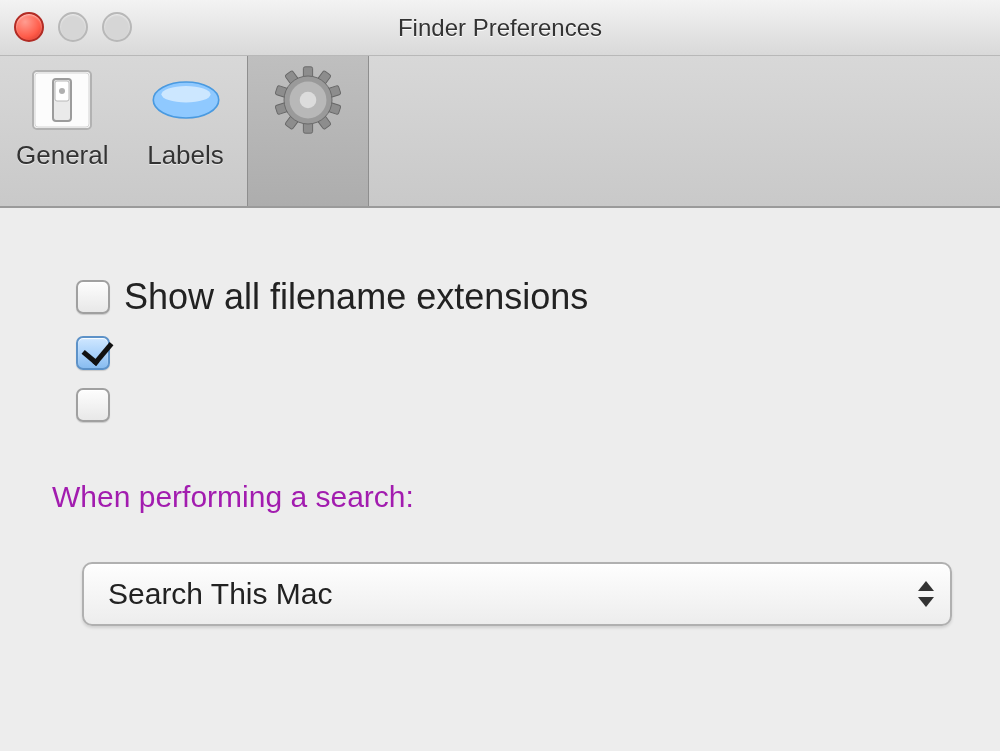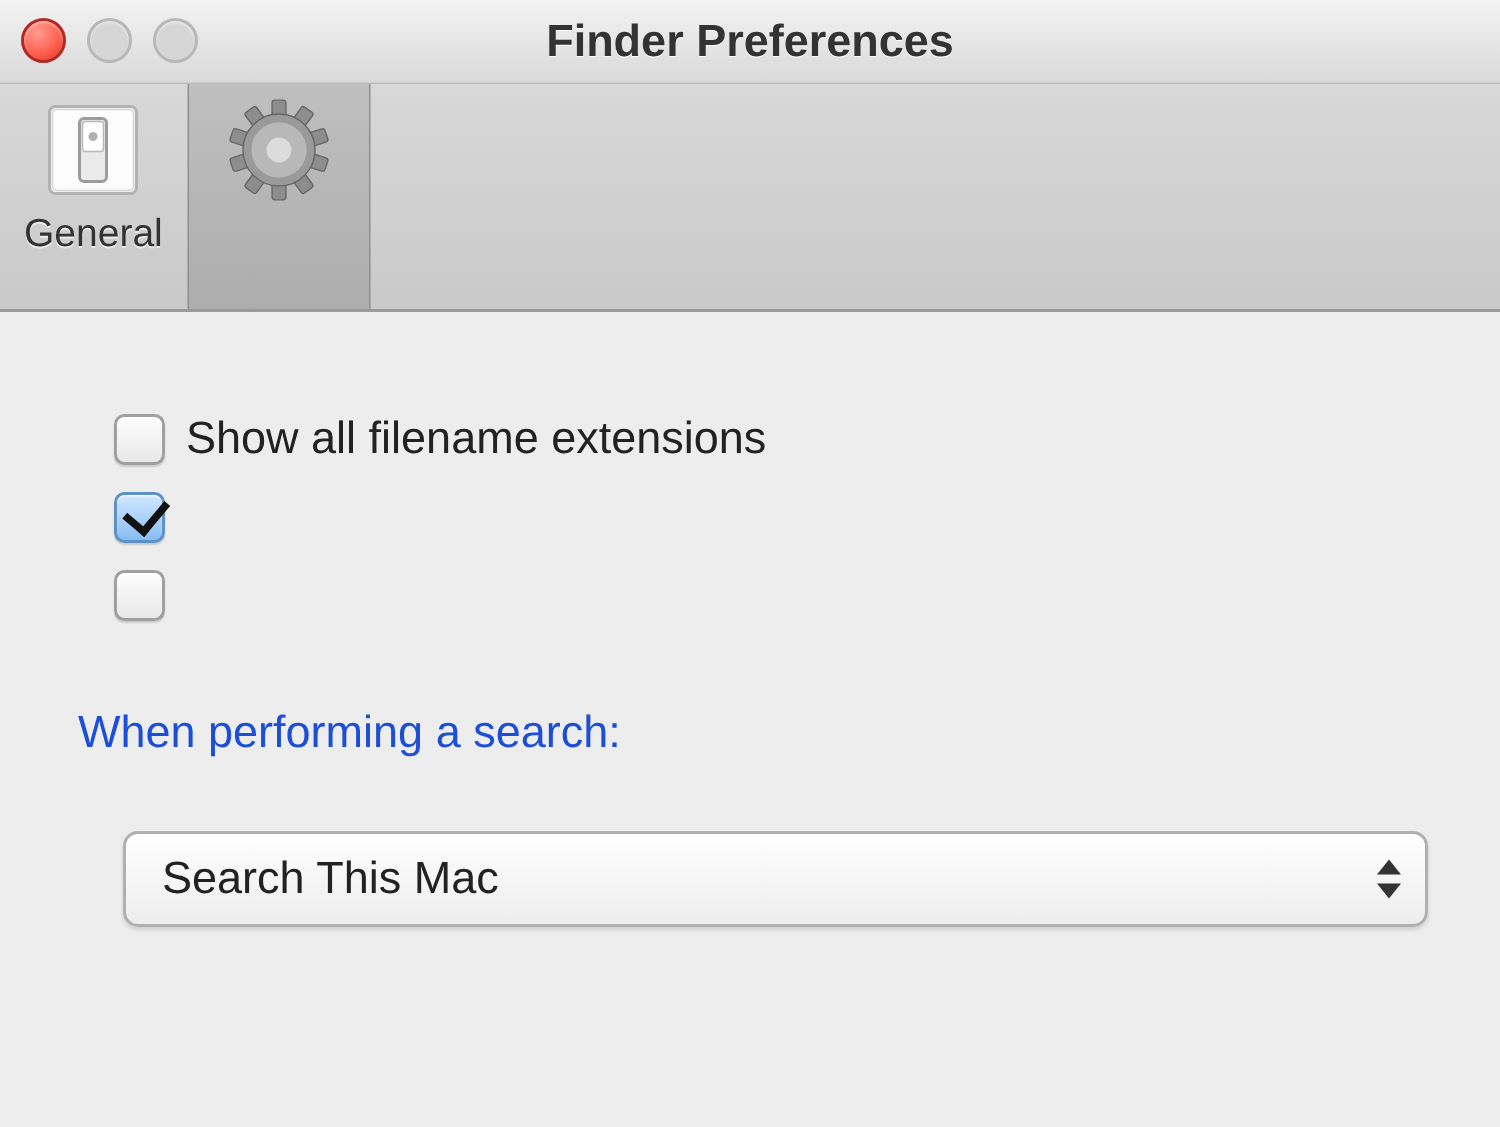--- a/index.html
+++ b/index.html
@@ -36,24 +36,24 @@
     width: 30px; height: 30px; border-radius: 50%;
     background: #d6d6d6;
     border: 2px solid #b8b8b8;
     box-shadow: inset 0 1px 2px rgba(255,255,255,0.6);
   }
   .tl.close {
     background: radial-gradient(circle at 35% 30%, #ff9d91, #ff5c4a 60%, #cf2f23);
     border-color: #b12b24;
   }
   .window-title {
-    font-size: 30px;
+    font-size: 24px;
     color: #333;
     text-shadow: 0 1px 0 #fff;
-    font-weight: 700;
+    font-weight: 400;
   }
 
   
   .toolbar {
     height: 152px;
     background: linear-gradient(#d8d8d8, #c9c9c9);
     border-bottom: 2px solid #9a9a9a;
     display: flex;
     align-items: stretch;
     padding: 0;
@@ -109,31 +109,31 @@
   .checkbox.checked::after {
     content: "";
     position: absolute;
     left: 6px; top: 2px;
     width: 22px; height: 14px;
     border-left: 5px solid #111;
     border-bottom: 5px solid #111;
     transform: rotate(-50deg);
   }
   .check-label {
-    font-size: 30px;
+    font-size: 36px;
     color: #222;
   }
 
   .search-section {
     margin-top: 48px;
     padding-left: 0px;
   }
   .search-label {
     font-size: 30px;
-    color: #1d4ed8;
+    color: #a21caf;
     margin-bottom: 24px;
     margin-left: -8px;
   }
   .dropdown {
     width: 870px;
     height: 64px;
     border: 2px solid #b0b0b0;
     border-radius: 10px;
     background: linear-gradient(#fefefe, #ededed);
     box-shadow: inset 0 1px 0 rgba(255,255,255,0.9), 0 2px 3px rgba(0,0,0,0.12);
@@ -185,20 +185,30 @@
         <rect x="6" y="6" width="58" height="58" rx="4" fill="#f7f7f7" stroke="#b2b2b2" stroke-width="2"></rect>
         <rect x="8" y="8" width="54" height="54" rx="3" fill="#fcfcfc" stroke="#d4d4d4" stroke-width="1"></rect>
         <rect x="26" y="14" width="18" height="42" rx="3" fill="#eaeaea" stroke="#9c9c9c" stroke-width="2"></rect>
         <rect x="28" y="16" width="14" height="20" rx="2" fill="#ffffff" stroke="#b8b8b8" stroke-width="1"></rect>
         <circle cx="35" cy="26" r="3" fill="#b0b0b0"></circle>
       </svg>
     </div>
     <div class="toolbar-label">General</div>
   </div>
 
+  <div class="toolbar-item">
+    <div class="toolbar-icon">
+      <svg width="88" height="50" viewBox="0 0 88 50">
+        <ellipse cx="44" cy="25" rx="40" ry="22" fill="#8fc9ff"></ellipse>
+        <ellipse cx="44" cy="25" rx="40" ry="22" fill="none" stroke="#4a9ae0" stroke-width="2"></ellipse>
+        <ellipse cx="44" cy="18" rx="30" ry="10" fill="rgba(255,255,255,0.55)"></ellipse>
+      </svg>
+    </div>
+    <div class="toolbar-label">Labels</div>
+  </div>
 
 
   <div class="toolbar-item selected">
     <div class="toolbar-icon">
       <svg width="78" height="78" viewBox="0 0 78 78">
         <g transform="translate(39,39)">
           <g fill="#8d8d8d" stroke="#666" stroke-width="1">
             <g transform="rotate(0)">
                 <rect x="-5" y="-36" width="10" height="14" rx="2"></rect>
               </g>

